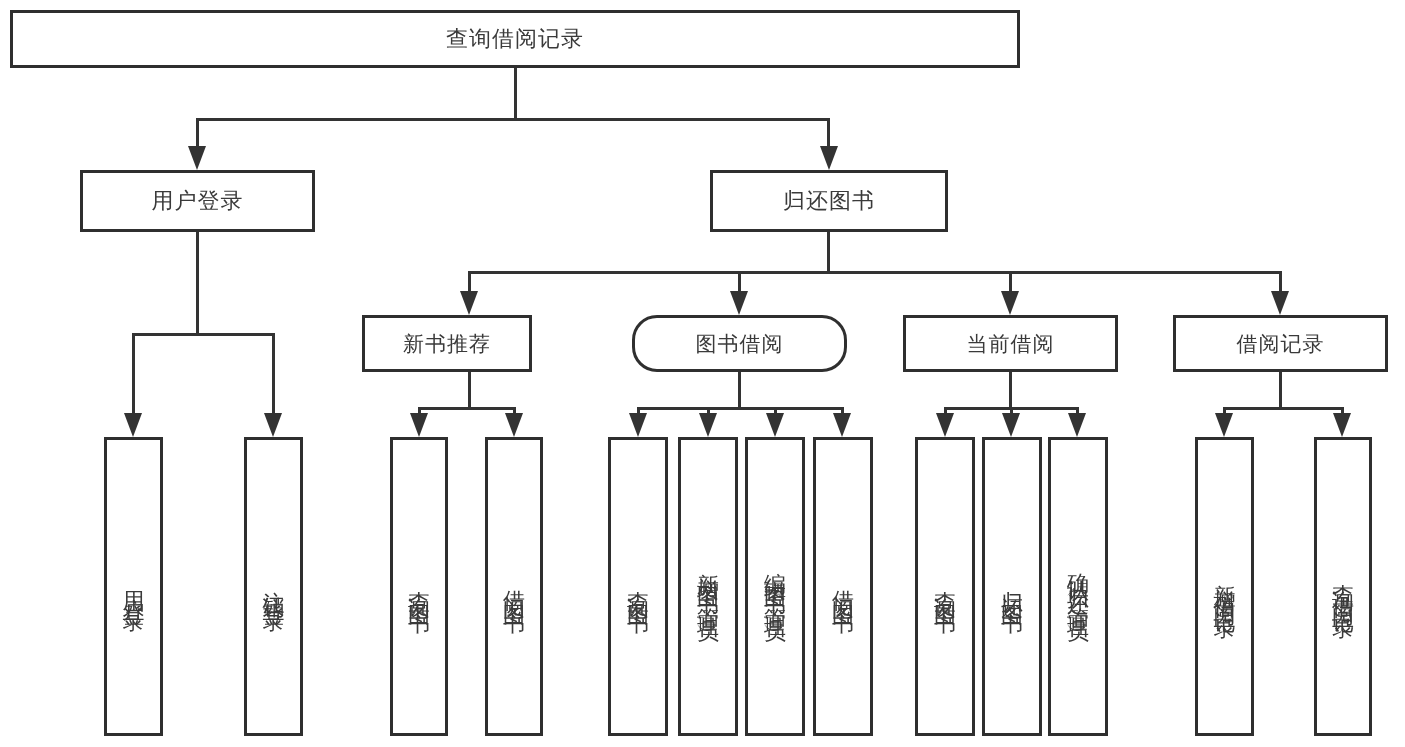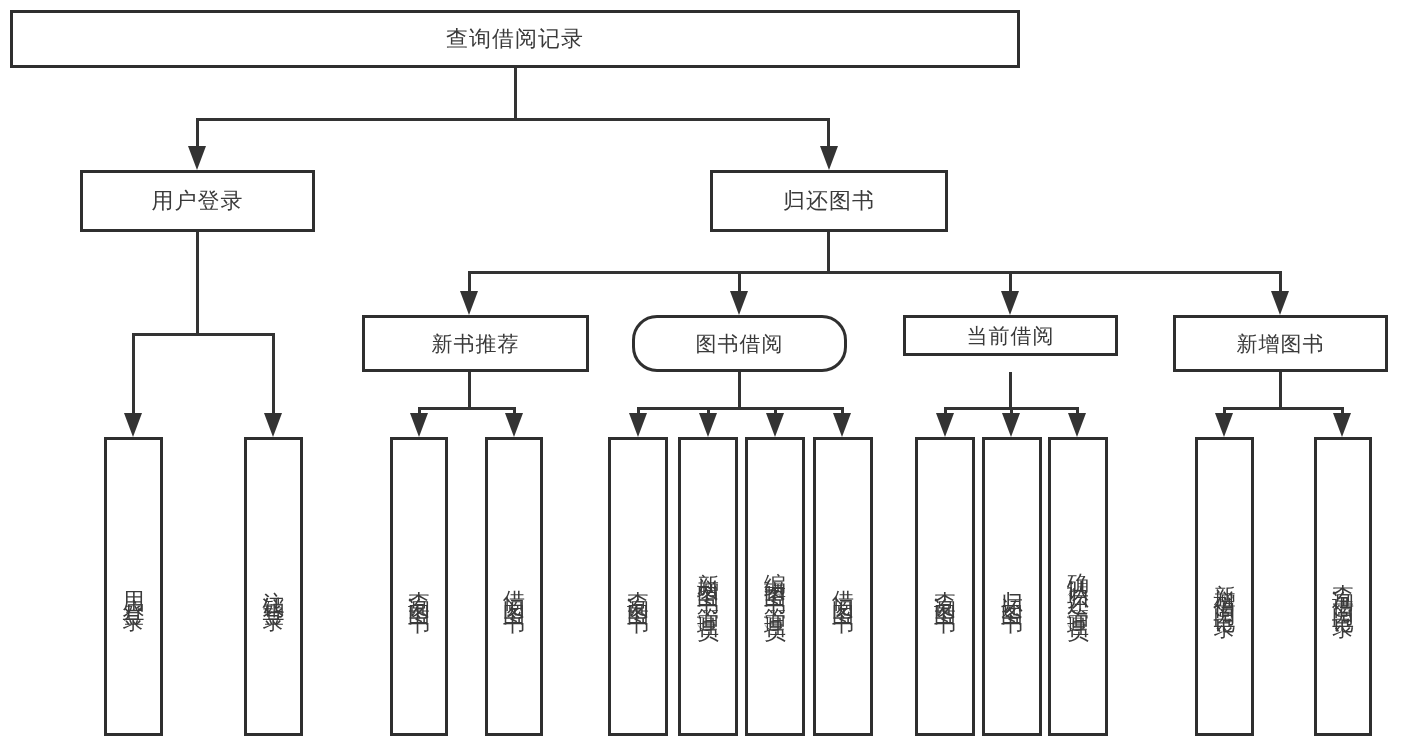--- a/index.html
+++ b/index.html
@@ -67,31 +67,31 @@
   <div class="line h" style="left:468px;top:271px;width:813px;"></div>
   <div class="line v" style="left:468px;top:271px;height:24px;"></div>
   <div class="arrow" style="left:460px;top:291px;"></div>
   <div class="line v" style="left:738px;top:271px;height:24px;"></div>
   <div class="arrow" style="left:730px;top:291px;"></div>
   <div class="line v" style="left:1009px;top:271px;height:24px;"></div>
   <div class="arrow" style="left:1001px;top:291px;"></div>
   <div class="line v" style="left:1279px;top:271px;height:24px;"></div>
   <div class="arrow" style="left:1271px;top:291px;"></div>
 
-  <div class="hbox" style="left:362px;top:315px;width:227px;height:57px;font-size:21px;">
+  <div class="hbox" style="left:362px;top:315px;width:170px;height:57px;font-size:21px;">
     <span>新书推荐</span>
   </div>
   <div class="hbox" style="left:632px;top:315px;width:215px;height:57px;font-size:21px;border-radius:25px;">
     <span>图书借阅</span>
   </div>
-  <div class="hbox" style="left:903px;top:315px;width:215px;height:41px;font-size:21px;">
+  <div class="hbox" style="left:903px;top:315px;width:215px;height:57px;font-size:21px;">
     <span>当前借阅</span>
   </div>
   <div class="hbox" style="left:1173px;top:315px;width:215px;height:57px;font-size:21px;">
-    <span>新增图书</span>
+    <span>借阅记录</span>
   </div>
 
   <div class="line v" style="left:468px;top:372px;height:37px;"></div>
   <div class="line h" style="left:418px;top:407px;width:98px;"></div>
   <div class="line v" style="left:418px;top:407px;height:10px;"></div>
   <div class="arrow" style="left:410px;top:413px;"></div>
   <div class="line v" style="left:513px;top:407px;height:10px;"></div>
   <div class="arrow" style="left:505px;top:413px;"></div>
 
   <div class="line v" style="left:738px;top:372px;height:37px;"></div>

